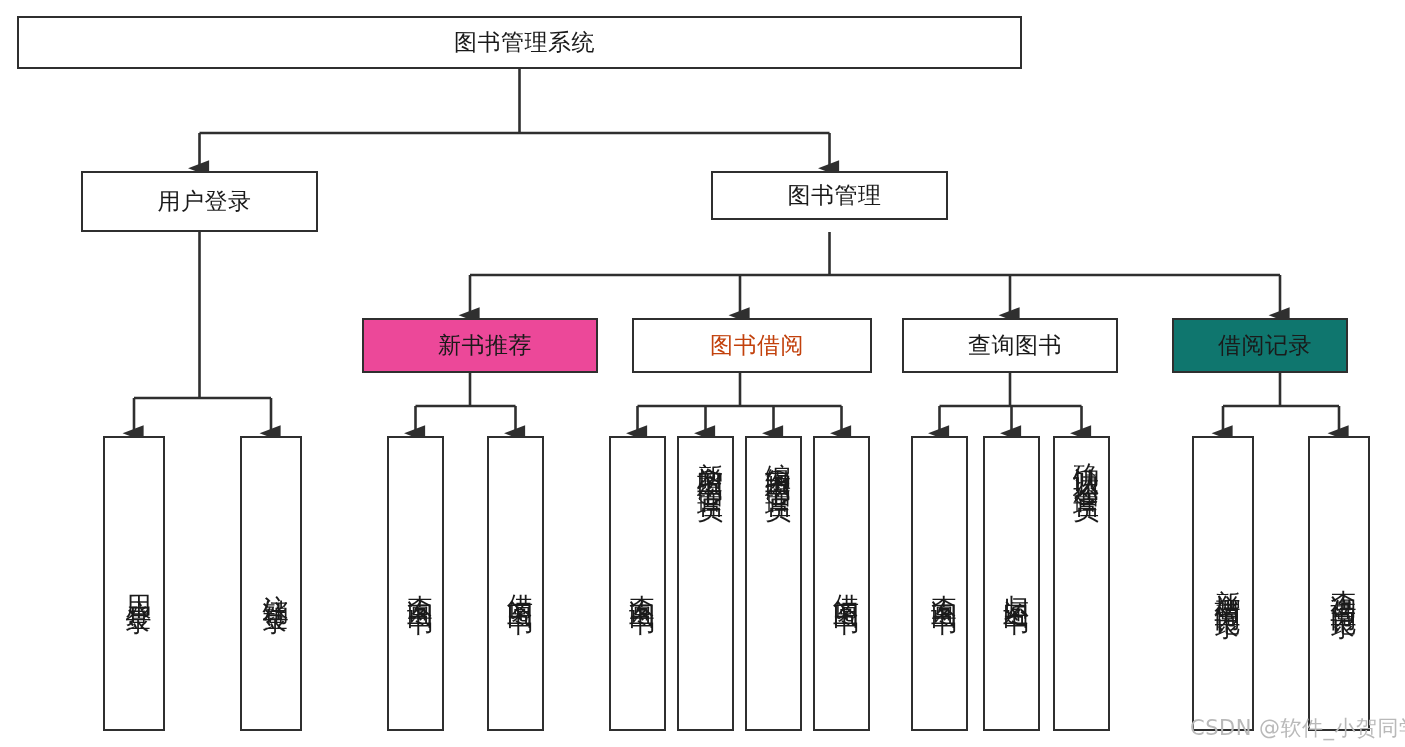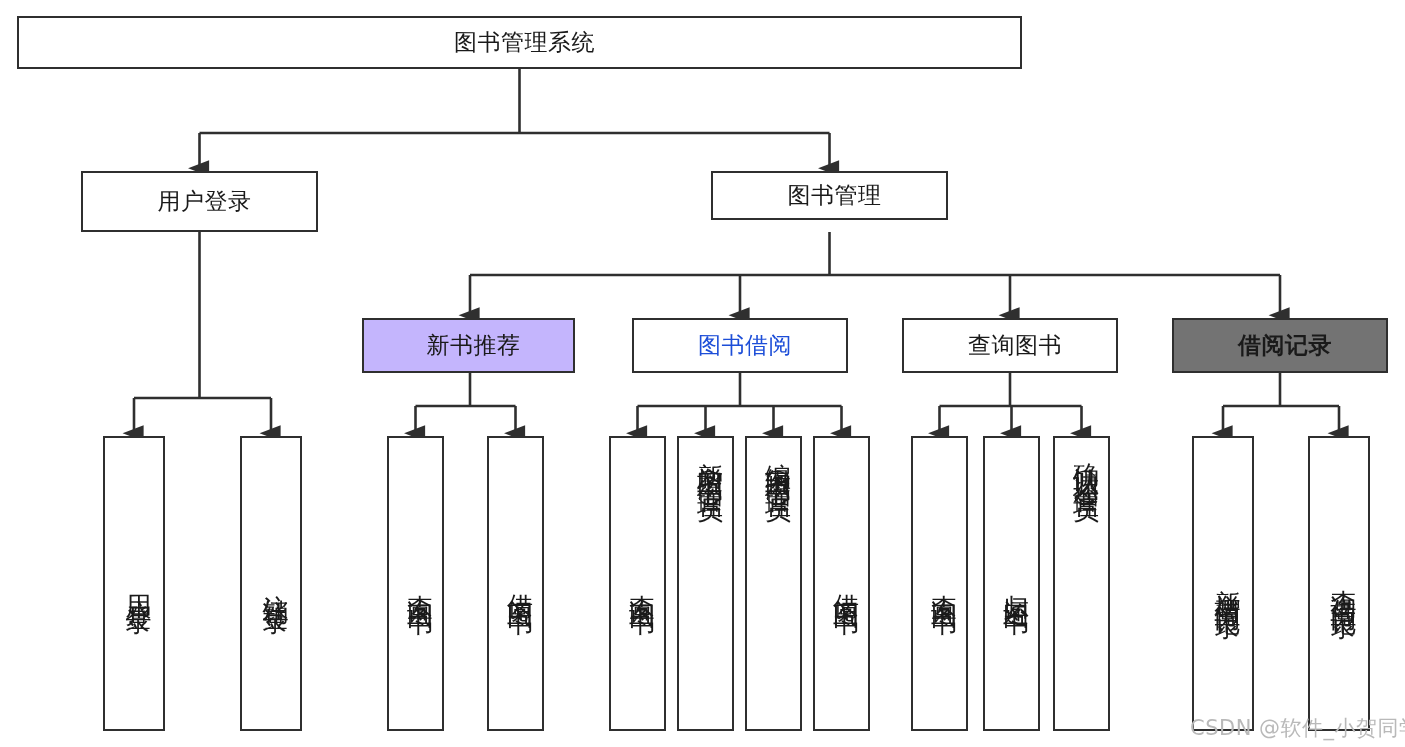--- a/index.html
+++ b/index.html
@@ -123,30 +123,30 @@
   <div id="node-layer">
       <div class="node horizontal" style="left: 17px; top: 16px; width: 1005px; height: 53px; border-color: rgb(47, 47, 47); background: rgb(255, 255, 255); color: rgb(26, 26, 26);">
         <span class="node-label">图书管理系统</span>
       </div>
       <div class="node horizontal" style="left: 81px; top: 171px; width: 237px; height: 61px; border-color: rgb(47, 47, 47); background: rgb(255, 255, 255); color: rgb(26, 26, 26);">
         <span class="node-label">用户登录</span>
       </div>
       <div class="node horizontal" style="left: 711px; top: 171px; width: 237px; height: 49px; border-color: rgb(47, 47, 47); background: rgb(255, 255, 255); color: rgb(26, 26, 26);">
         <span class="node-label">图书管理</span>
       </div>
-      <div class="node horizontal" style="left: 362px; top: 318px; width: 213px; height: 55px; border-color: rgb(47, 47, 47); background: #c4b5fd; color: rgb(26, 26, 26);">
+      <div class="node horizontal" style="left: 362px; top: 318px; width: 236px; height: 55px; border-color: rgb(47, 47, 47); background: #ec4899; color: rgb(26, 26, 26);">
         <span class="node-label">新书推荐</span>
       </div>
-      <div class="node horizontal" style="left: 632px; top: 318px; width: 216px; height: 55px; border-color: rgb(47, 47, 47); background: rgb(255, 255, 255); color: #1d4ed8;">
+      <div class="node horizontal" style="left: 632px; top: 318px; width: 240px; height: 55px; border-color: rgb(47, 47, 47); background: rgb(255, 255, 255); color: #c2410c;">
         <span class="node-label">图书借阅</span>
       </div>
       <div class="node horizontal" style="left: 902px; top: 318px; width: 216px; height: 55px; border-color: rgb(47, 47, 47); background: rgb(255, 255, 255); color: rgb(26, 26, 26);">
         <span class="node-label">查询图书</span>
       </div>
-      <div class="node horizontal" style="left: 1172px; top: 318px; width: 216px; height: 55px; border-color: rgb(47, 47, 47); background: #737373; color: rgb(26, 26, 26); font-weight: bold;">
+      <div class="node horizontal" style="left: 1172px; top: 318px; width: 176px; height: 55px; border-color: rgb(47, 47, 47); background: #0f766e; color: rgb(26, 26, 26);">
         <span class="node-label">借阅记录</span>
       </div>
       <div class="node vertical centered" style="left: 103px; top: 436px; width: 62px; height: 295px; border-color: rgb(47, 47, 47); background: rgb(255, 255, 255); color: rgb(26, 26, 26);">
         <span class="node-label">用户登录</span>
       </div>
       <div class="node vertical centered" style="left: 240px; top: 436px; width: 62px; height: 295px; border-color: rgb(47, 47, 47); background: rgb(255, 255, 255); color: rgb(26, 26, 26);">
         <span class="node-label">注销登录</span>
       </div>
       <div class="node vertical centered" style="left: 387px; top: 436px; width: 57px; height: 295px; border-color: rgb(47, 47, 47); background: rgb(255, 255, 255); color: rgb(26, 26, 26);">
         <span class="node-label">查询图书</span>

